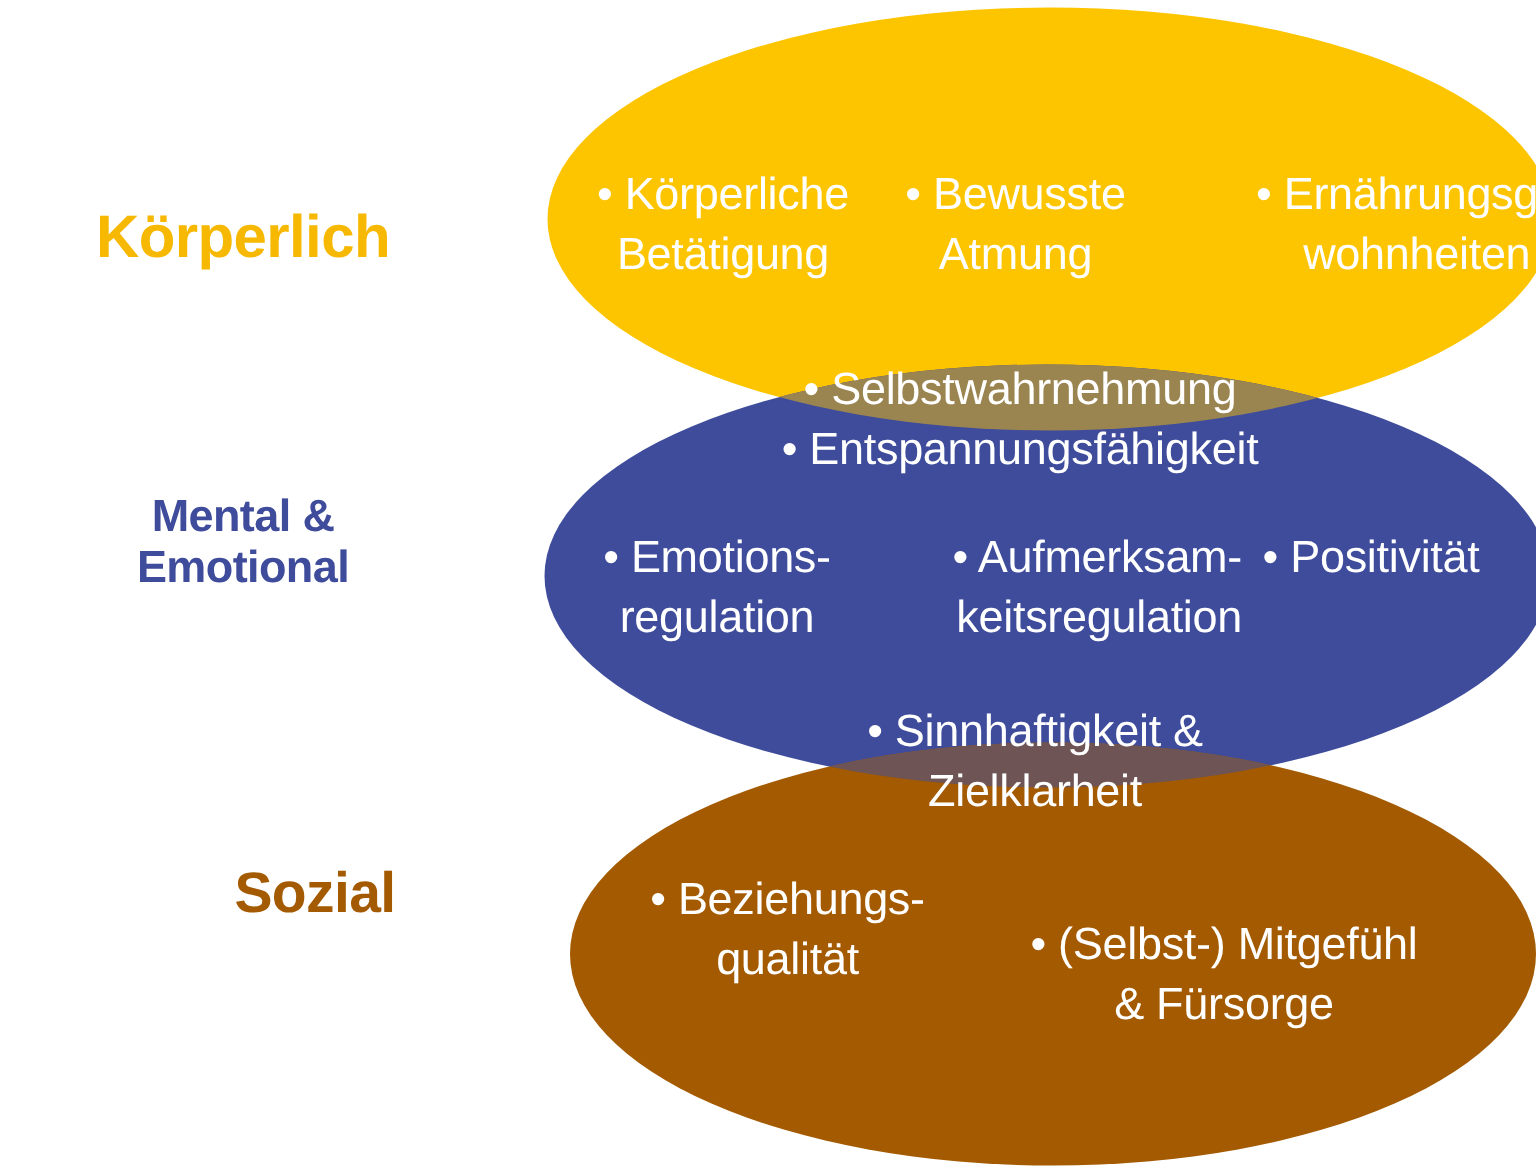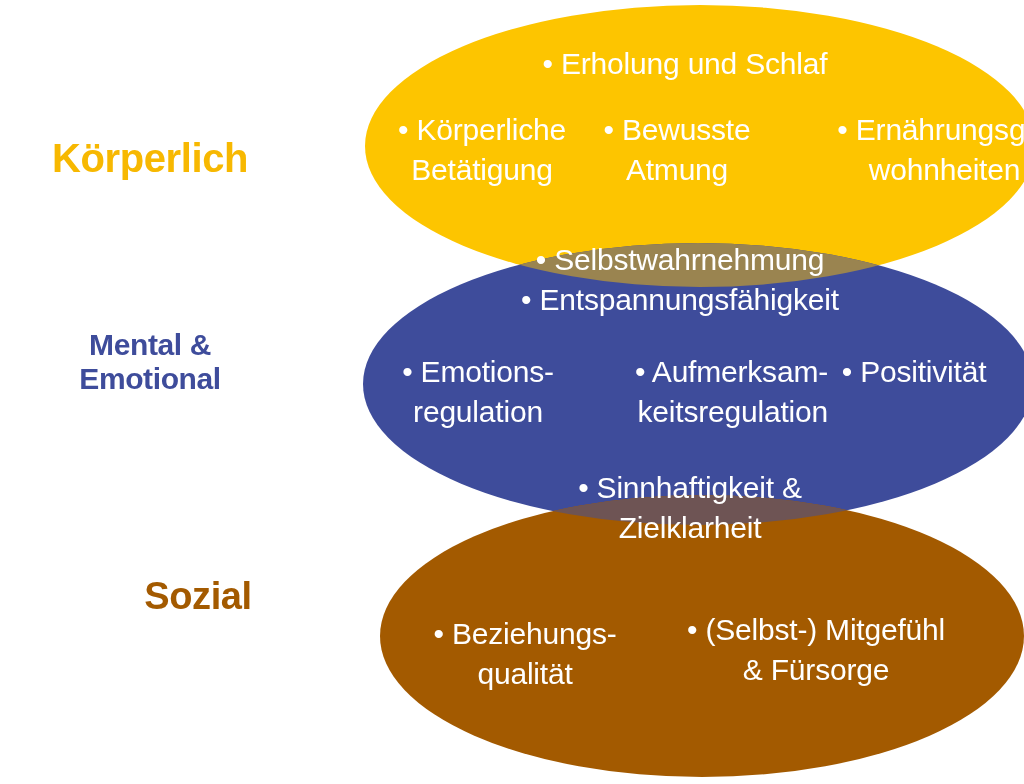--- a/index.html
+++ b/index.html
@@ -26,20 +26,21 @@
   }
 
   
   .cat-label {
     position: absolute;
     font-weight: 700;
     line-height: 1.12;
     letter-spacing: -0.4px;
     text-align: center;
     white-space: pre-line;
+    padding-left: 12px;
   }
   #cat-physical {
     left: 0px;
     top: 136px;
     width: 300px;
     font-size: 40px;
     color: #F7B801;
   }
   #cat-mental {
     left: 0px;
@@ -80,21 +81,21 @@
 
   
   #item-emotions      { left: 378px; top: 352px; width: 200px; }
   #item-aufmerksam    { left: 588px; top: 352px; width: 240px; text-align: right; }
   #item-positivitaet  { left: 824px; top: 352px; width: 180px; }
 
   
   #item-sinnhaftig    { left: 545px; top: 468px; width: 290px; }
 
   
-  #item-beziehungs    { left: 415px; top: 614px; width: 220px; }
+  #item-beziehungs    { left: 415px; top: 580px; width: 220px; }
   #item-mitgefuehl    { left: 656px; top: 610px; width: 320px; }
 </style>
 </head>
 <body>
 
 <div id="stage">
 
   <svg id="venn-svg" viewBox="0 0 1024 784" xmlns="http://www.w3.org/2000/svg">
     <defs>
       <clipPath id="clip-physical">
@@ -121,21 +122,20 @@
     </g>
   </svg>
 
   <div class="cat-label" id="cat-physical">Körperlich</div>
 
   <div class="cat-label" id="cat-mental">Mental &amp;
 Emotional</div>
 
   <div class="cat-label" id="cat-social">Sozial</div>
 
-  <div class="item center" id="item-erholung">• Erholung und Schlaf</div>
 
   <div class="item center" id="item-koerperliche">• Körperliche
 Betätigung</div>
 
   <div class="item center" id="item-bewusste">• Bewusste
 Atmung</div>
 
   <div class="item center" id="item-ernaehrung">• Ernährungsge-
 wohnheiten</div>
 

